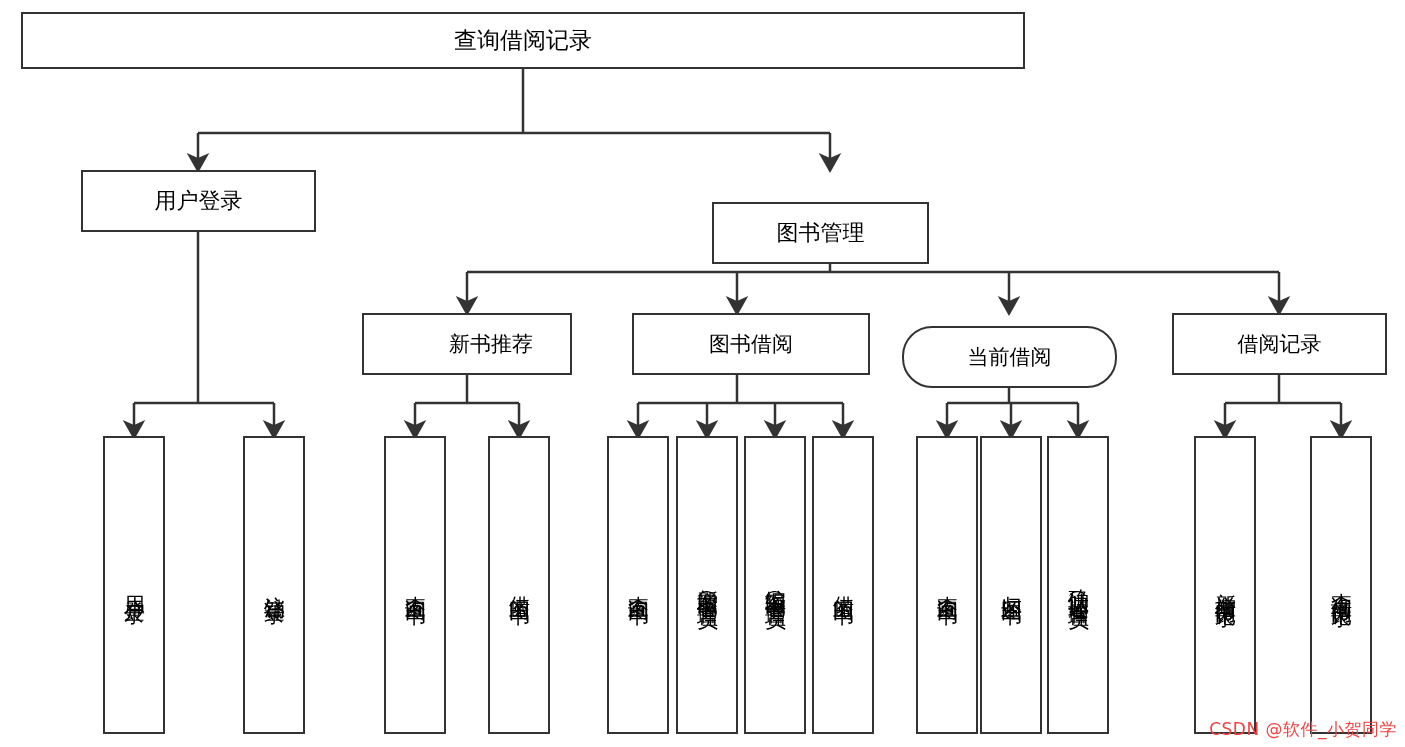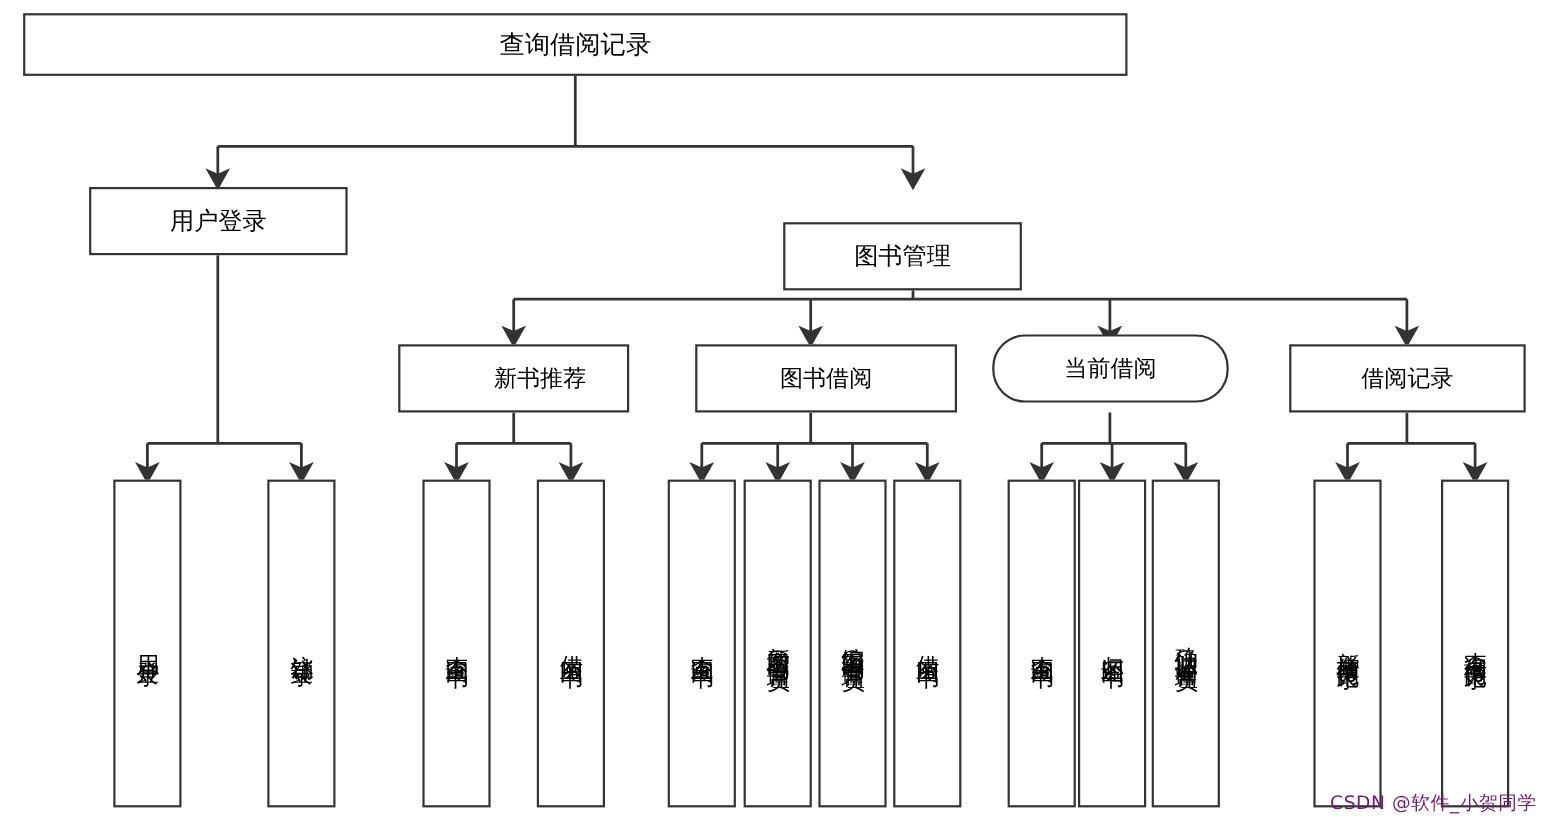--- a/index.html
+++ b/index.html
@@ -54,21 +54,21 @@
     text-orientation: upright;
     letter-spacing: 3px;
     line-height: 1;
     white-space: nowrap;
   }
   #watermark {
     position: absolute;
     right: 8px;
     bottom: 6px;
     font-size: 17px;
-    color: #701a75;
+    color: #ef4444;
     letter-spacing: 0.5px;
     white-space: nowrap;
   }
 </style>
 </head>
 <body>
 
 <div id="canvas">
 
   <svg id="edges" viewBox="0 0 1405 747">
@@ -131,21 +131,21 @@
   <div class="node lvl2" style="left:712px; top:170px; width:217px; height:62px;margin-top:32px;">
     <span>图书管理</span>
   </div>
 
   <div class="node lvl3" style="left:362px; top:313px; width:210px; height:62px;padding-left:48px;">
     <span>新书推荐</span>
   </div>
   <div class="node lvl3" style="left:632px; top:313px; width:238px; height:62px;">
     <span>图书借阅</span>
   </div>
-  <div class="node lvl3" style="left:902px; top:304px; width:215px; height:62px;border-radius:30px;">
+  <div class="node lvl3" style="left:902px; top:326px; width:215px; height:62px;border-radius:30px;">
     <span>当前借阅</span>
   </div>
   <div class="node lvl3" style="left:1172px; top:313px; width:215px; height:62px;align-items:center;">
     <span>借阅记录</span>
   </div>
 
   <div class="node leaf" style="left:103px; top:436px; width:62px; height:298px;">
     <span class="vtext">用户登录</span>
   </div>
   <div class="node leaf" style="left:243px; top:436px; width:62px; height:298px;">

